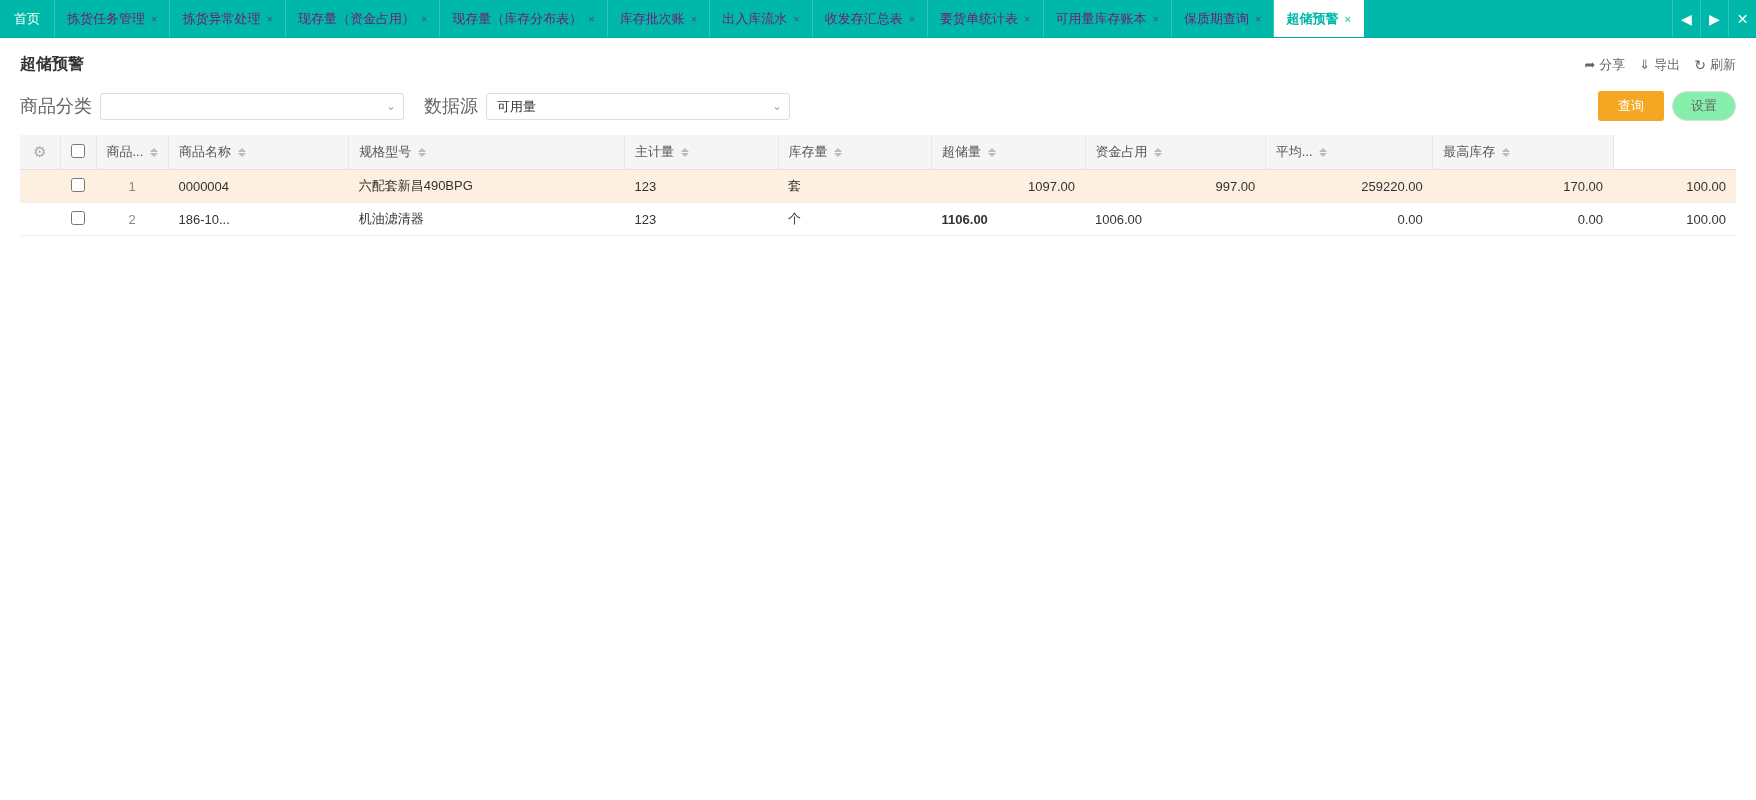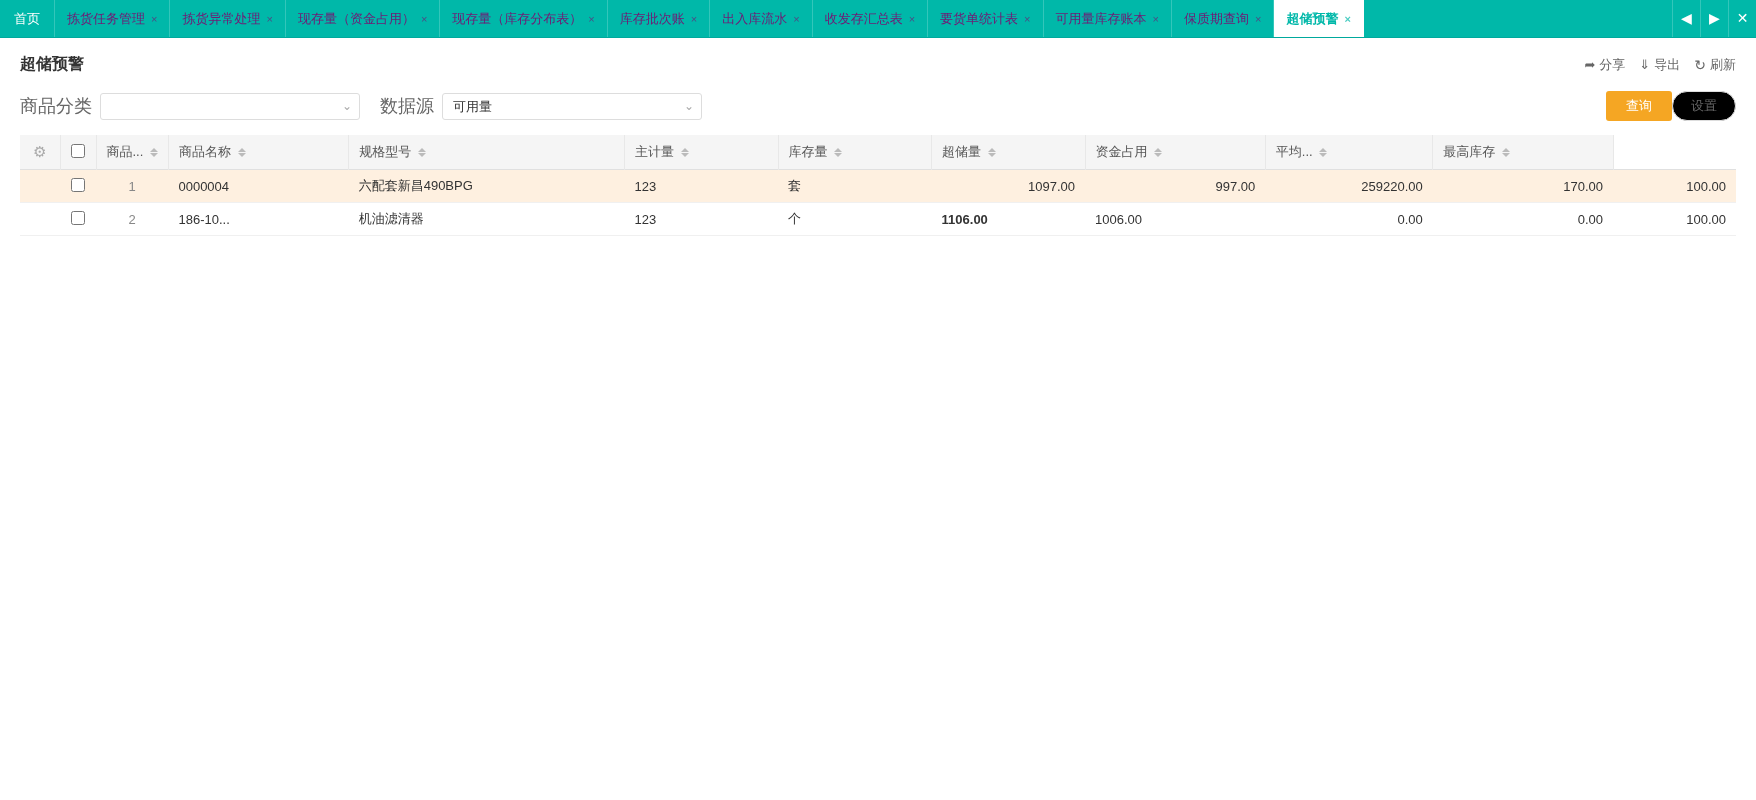--- a/index.html
+++ b/index.html
@@ -1,21 +1,21 @@
 <!DOCTYPE html>
 <html><head>
   <meta charset="utf-8">
   <style>
     * { margin: 0; padding: 0; box-sizing: border-box; }
     body { font-family: 'Microsoft YaHei', Arial, sans-serif; font-size: 13px; color: #333; background: #fff; overflow-x: hidden; }
 
     
     .top-nav {
       display: flex;
-      align-items: flex-end;
+      align-items: center;
       background: #00b8a9;
       height: 38px;
       padding: 0;
       overflow: hidden;
       border-bottom: 1px solid #00a99d;
     }
     .nav-item {
       display: flex;
       align-items: center;
       padding: 0 12px;
@@ -106,53 +106,53 @@
     }
     .filter-select {
       border: 1px solid #ddd;
       border-radius: 3px;
       padding: 5px 28px 5px 10px;
       font-size: 13px;
       color: #333;
       background: #fff;
       appearance: none;
       -webkit-appearance: none;
-      width: 260px;
+      width: 304px;
       cursor: pointer;
       position: relative;
     }
     .filter-select-wrap {
       position: relative;
       display: inline-block;
     }
     .filter-select-wrap .chevron {
       position: absolute;
       right: 8px;
       top: 50%;
       transform: translateY(-50%);
       pointer-events: none;
       color: #aaa;
       font-size: 12px;
     }
     .filter-actions {
       margin-left: auto;
       display: flex;
-      gap: 0;
+      gap: 8px;
     }
     .btn-query {
       background: #f5a623;
       color: #fff;
       border: none;
       padding: 6px 20px;
       border-radius: 3px;
       font-size: 13px;
       cursor: pointer;
     }
     .btn-setting {
-      background: #000000;
+      background: #86efac;
       color: #666;
       border: 1px solid #ddd;
       padding: 5px 18px;
       border-radius: 15px;
       font-size: 13px;
       cursor: pointer;
     }
 
     
     .table-wrap { overflow-x: auto; }

